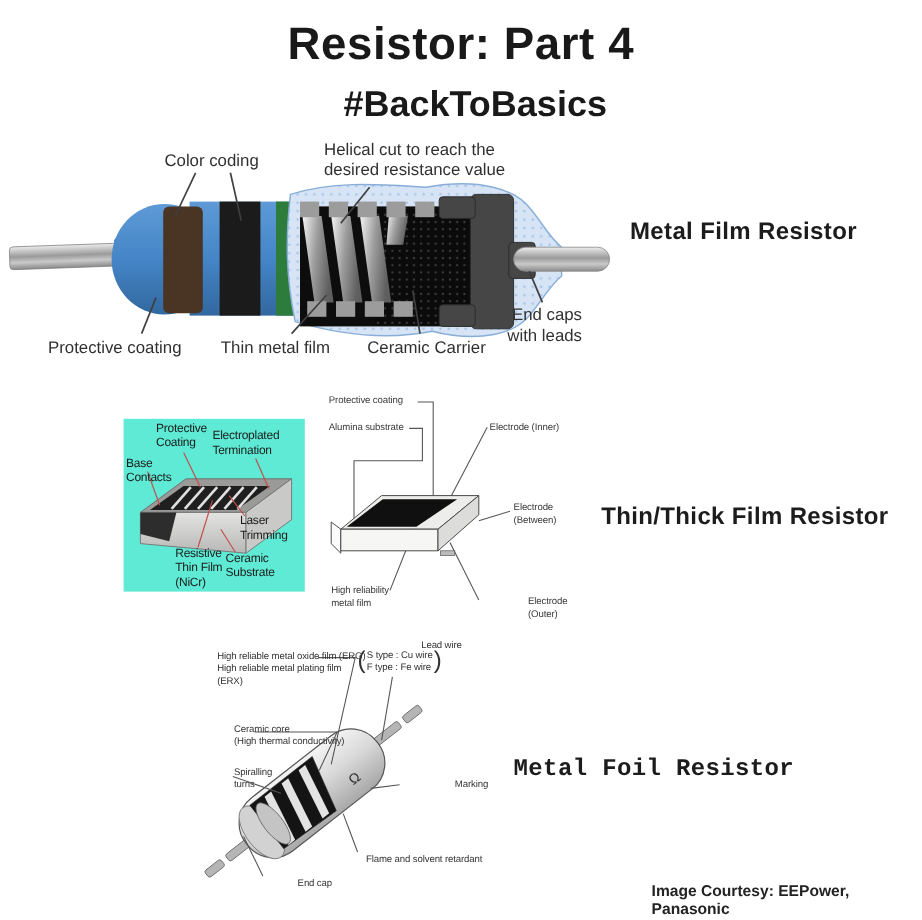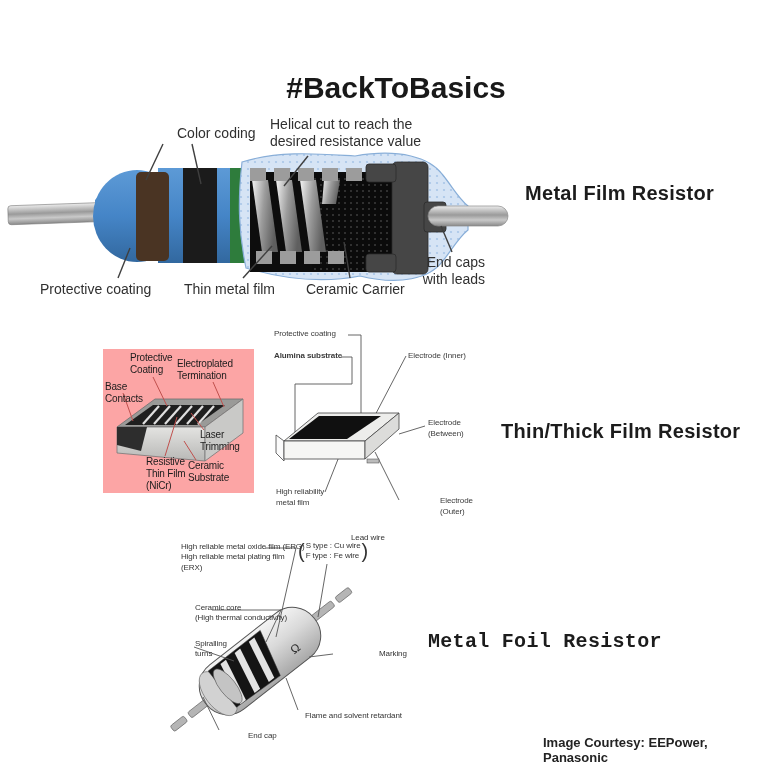--- a/index.html
+++ b/index.html
@@ -12,21 +12,21 @@
   .page-hashtag { left:0; right:0; top:71px; text-align:center; font-size:30px; font-weight:600; color:#191919;padding-left:24px; }
 
   .sec-title { position:absolute; font-size:20px; font-weight:600; color:#1c1c1c; letter-spacing:0.3px; }
 
   
   .fig1 { left:0; top:110px; width:520px; height:200px; }
   .fig1 .lbl { font-size:14px; color:#303030; line-height:1.18; }
   .fig1 svg { position:absolute; left:0; top:0; }
 
   
-  .fig2a { left:103px; top:349px; width:151px; height:144px; background:#fca5a5; }
+  .fig2a { left:103px; top:349px; width:151px; height:144px; background:#5eead4; }
   .fig2a .lbl { font-size:10px; color:#1c1c1c; line-height:1.2; letter-spacing:-0.2px; }
   .fig2a svg { position:absolute; left:0; top:0; }
 
   
   .fig2b { left:268px; top:322px; width:226px; height:196px; }
   .fig2b .lbl { font-size:8px; color:#3a3a3a; line-height:1.35; letter-spacing:-0.1px; }
   .fig2b svg { position:absolute; left:0; top:0; }
 
   
   .fig3 { left:115px; top:533px; width:290px; height:226px; }
@@ -36,20 +36,21 @@
   .paren-group .big-paren { font-size:20px; font-weight:300; line-height:1; color:#333; }
   .paren-group .paren-lines { font-size:8px; line-height:1.3; letter-spacing:-0.1px; padding:0 1px; }
 
   .credit { position:absolute; left:543px; top:735px; font-size:13px; font-weight:700; color:#232323; }
 </style>
 </head>
 <body>
 
 <div class="canvas">
 
+  <div class="lbl page-title">Resistor: Part 4</div>
   <div class="lbl page-hashtag">#BackToBasics</div>
 
   <div class="abs fig1">
     <svg width="520" height="200" viewBox="0 0 520 200">
       <defs>
         <linearGradient id="leadG" x1="0" y1="0" x2="0" y2="1">
           <stop offset="0" stop-color="#ececec"></stop>
             <stop offset="0.45" stop-color="#9a9a9a"></stop>
           <stop offset="0.7" stop-color="#c9c9c9"></stop>
             <stop offset="1" stop-color="#8a8a8a"></stop>
@@ -118,21 +119,21 @@
         <line x1="163" y1="34" x2="146" y2="70"></line>
         <line x1="192" y1="34" x2="201" y2="74"></line>
         <line x1="308" y1="46" x2="284" y2="76"></line>
         <line x1="118" y1="168" x2="130" y2="138"></line>
         <line x1="243" y1="168" x2="272" y2="136"></line>
         <line x1="350" y1="168" x2="344" y2="132"></line>
         <line x1="452" y1="142" x2="441" y2="116"></line>
       </g>
     </svg>
 
-    <div class="lbl" style="left:137px; top:15px;margin-left:40px;">Color coding</div>
+    <div class="lbl" style="left:137px; top:15px;">Color coding</div>
     <div class="lbl" style="left:270px; top:6px;">Helical cut to reach the
 desired resistance value</div>
     <div class="lbl" style="left:40px; top:171px;">Protective coating</div>
     <div class="lbl" style="left:184px; top:171px;">Thin metal film</div>
     <div class="lbl" style="left:306px; top:171px;">Ceramic Carrier</div>
     <div class="lbl" style="left:410px; top:144px; width:75px; text-align:right;">End caps
 with leads</div>
   </div>
   <div class="sec-title" style="left:525px; top:182px;">Metal Film Resistor</div>
 
@@ -192,21 +193,21 @@
         <line x1="131" y1="178" x2="107" y2="130"></line>
       </g>
       <polygon points="8,113 16,119 16,139 8,131" fill="#fbfbfb" stroke="#444" stroke-width="0.8"></polygon>
       <polygon points="16,119 50,91 131,91 97,119" fill="#ededeb" stroke="#444" stroke-width="0.8"></polygon>
       <polygon points="21,117 51,94 113,94 79,117" fill="#101010"></polygon>
       <polygon points="16,119 97,119 97,137 16,137" fill="#f6f6f4" stroke="#444" stroke-width="0.8"></polygon>
       <polygon points="97,119 131,91 131,107 97,137" fill="#dcdcda" stroke="#444" stroke-width="0.8"></polygon>
       <rect x="99" y="137" width="12" height="4" fill="#bbb" stroke="#444" stroke-width="0.5"></rect>
     </svg>
     <div class="lbl" style="left:6px; top:7px;">Protective coating</div>
-    <div class="lbl" style="left:6px; top:29px;font-weight:bold;">Alumina substrate</div>
+    <div class="lbl" style="left:6px; top:29px;">Alumina substrate</div>
     <div class="lbl" style="left:140px; top:29px;">Electrode (Inner)</div>
     <div class="lbl" style="left:160px; top:96px;">Electrode
 (Between)</div>
     <div class="lbl" style="left:8px; top:165px;">High reliability
 metal film</div>
     <div class="lbl" style="left:134px; top:174px;margin-left:38px;">Electrode (Outer)</div>
   </div>
   <div class="sec-title" style="left:501px; top:420px;">Thin/Thick Film Resistor</div>
 
   <div class="abs fig3">

